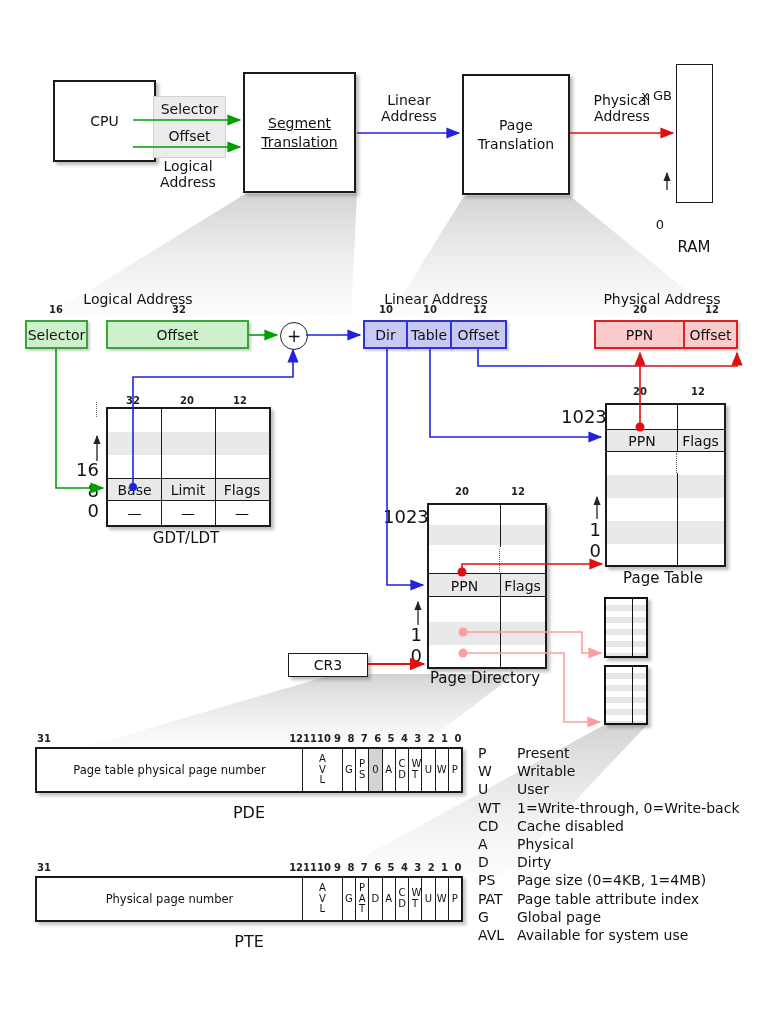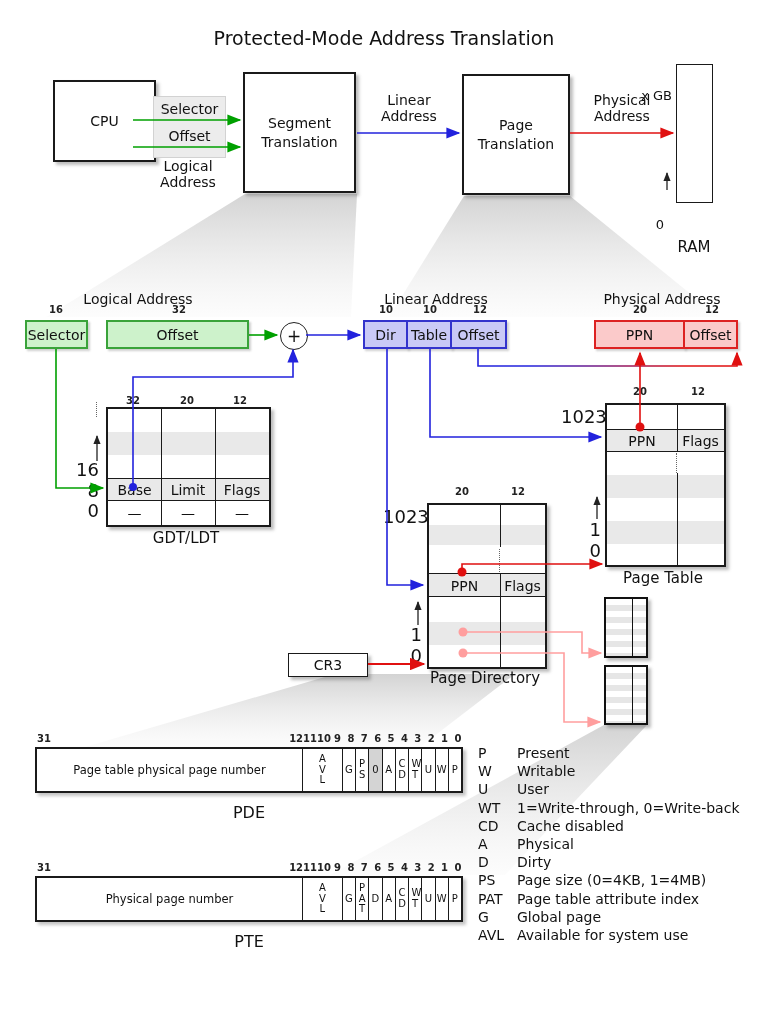--- a/index.html
+++ b/index.html
@@ -71,34 +71,33 @@
         <stop offset="0" stop-color="#9e9e9e" stop-opacity="0.45"></stop>
         <stop offset="1" stop-color="#cccccc" stop-opacity="0.05"></stop>
       </linearGradient>
     </defs>
     <polygon points="245,194 357,194 351,317 46,317" fill="url(#coneg)"></polygon>
     <polygon points="464,196 570,196 719,317 389,317" fill="url(#coneg)"></polygon>
     <polygon points="335,674 515,674 420,747 85,747" fill="url(#coneg)"></polygon>
     <polygon points="604,725 647,725 505,875 330,875" fill="url(#coneg)"></polygon>
   </svg>
 
-  <div id="title">Protected-Mode Address Translation</div>
 
   <div class="box" style="left:53px;top:80px;width:103px;height:82px;">
     <span>CPU</span>
   </div>
 
   <div class="panel" style="left:153px;top:96px;width:71px;height:60px;">
     <span style="top:4px;">Selector</span>
     <span style="top:31px;">Offset</span>
   </div>
   <div class="heading" style="left:145px;top:158px;width:86px;">Logical Address</div>
 
   <div class="box" style="left:243px;top:72px;width:113px;height:121px;">
-    <span style="width:80px;">Segment Translation</span>
+    <span style="width:80px;text-decoration:underline;">Segment Translation</span>
   </div>
 
   <div class="heading" style="left:370px;top:92px;width:78px;">Linear Address</div>
 
   <div class="box" style="left:462px;top:74px;width:108px;height:121px;">
     <span style="width:80px;">Page Translation</span>
   </div>
 
   <div class="heading" style="left:583px;top:92px;width:78px;">Physical Address</div>
 

